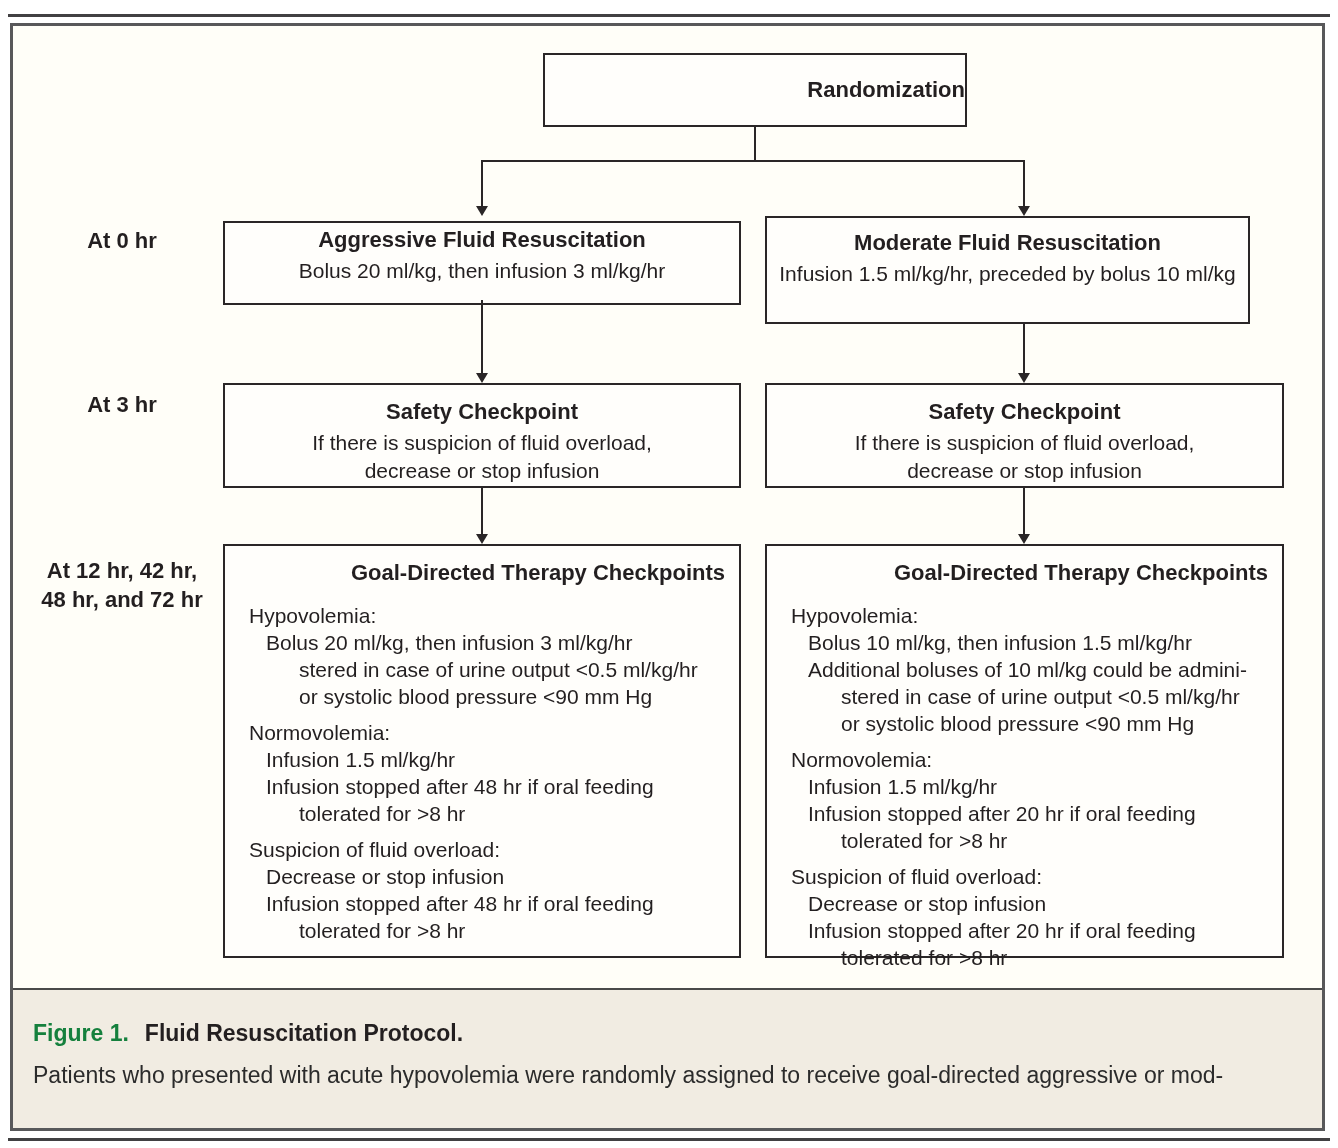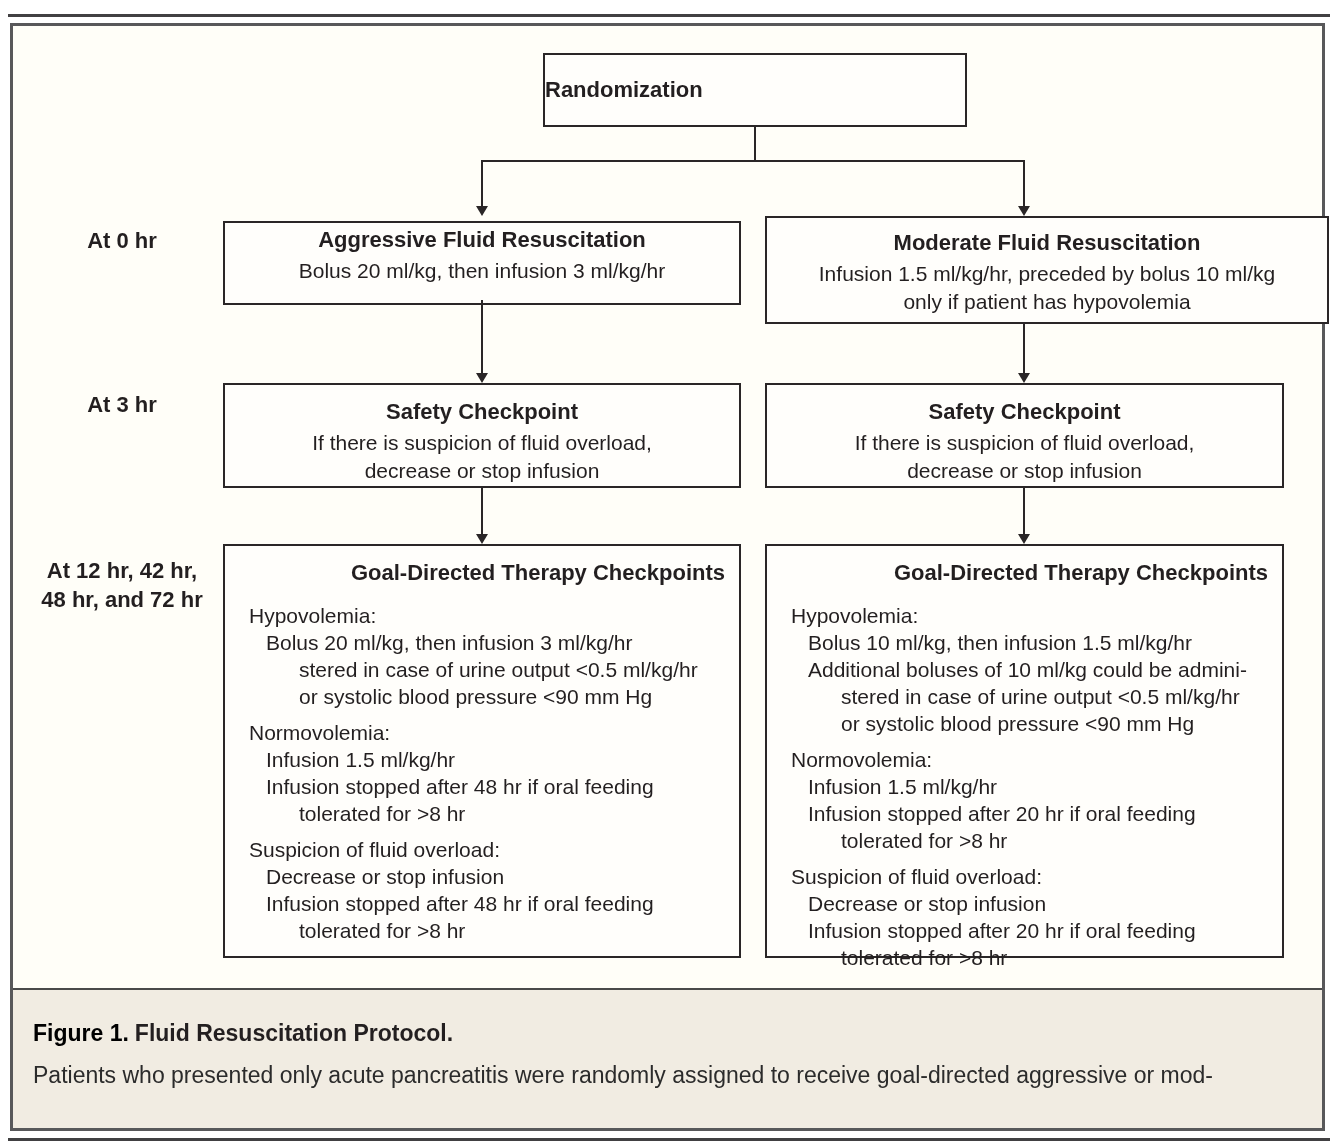--- a/index.html
+++ b/index.html
@@ -15,24 +15,24 @@
   .frame { position:absolute; left:10px; top:23px; width:1315px; height:1108px;
            border:3px solid #58585a; background:#fffef8; }
 
   .diagram { position:absolute; left:0; top:0; width:100%; height:962px; }
 
   
   .fbox { position:absolute; border:2px solid #2a2627; background:#fffefb; text-align:center; }
   .fbox-title { font-weight:bold; font-size:22px; line-height:26px; }
   .fbox-body  { font-size:21px; line-height:28px; }
 
-  .box-rand { left:530px; top:27px; width:424px; height:74px; display:flex; align-items:center; justify-content:flex-start; }
+  .box-rand { left:530px; top:27px; width:424px; height:74px; display:flex; align-items:center; justify-content:flex-end; }
 
   .box-r1l { left:210px; top:195px; width:518px; height:84px; padding-top:4px; }
-  .box-r1r { left:752px; top:190px; width:564px; height:108px; padding-top:12px; }
+  .box-r1r { left:752px; top:190px; width:485px; height:108px; padding-top:12px; }
   .box-r2l { left:210px; top:357px; width:518px; height:105px; padding-top:14px; }
   .box-r2r { left:752px; top:357px; width:519px; height:105px; padding-top:14px; }
   .box-r3l { left:210px; top:518px; width:518px; height:414px; padding:14px 14px 0 24px; text-align:left; }
   .box-r3r { left:752px; top:518px; width:519px; height:414px; padding:14px 14px 0 24px; text-align:left; }
   .fbox-title.center { display:block; text-align:right; margin-bottom:16px; }
   .box-r1l .fbox-title, .box-r1r .fbox-title, .box-r2l .fbox-title, .box-r2r .fbox-title { margin-bottom:4px; }
 
   .goal-lines { font-size:21px; line-height:27px; }
   .goal-lines .gline.ind1 { padding-left:17px; }
   .goal-lines .gline.ind2 { padding-left:50px; }
@@ -47,21 +47,21 @@
 
   
   .tlabel { position:absolute; left:19px; width:180px; text-align:center;
             font-weight:bold; font-size:22px; line-height:29px; }
   .tl-0 { top:200px;text-align:center; } .tl-1 { top:364px; } .tl-2 { top:530px; }
 
   
   .caption { position:absolute; left:0; top:962px; width:100%; height:140px;
              background:#f1ece2; border-top:2px solid #4a4a4a; padding:30px 24px 0 20px; }
   .cap-head { font-size:23px; font-weight:bold; }
-  .cap-fig { color:#000000; margin-right:6px; }
+  .cap-fig { color:#15803d; margin-right:16px; }
   .cap-body { margin-top:10px; font-size:23px; line-height:36px; color:#2b2b2b; }
 </style>
 </head>
 <body>
 
 <div class="page">
 
   <div class="rule rule-top"></div>
 
   <div class="frame">
@@ -94,21 +94,20 @@
       <div class="fbox box-r1l">
         <div class="fbox-title">Aggressive Fluid Resuscitation</div>
         <div class="fbox-body">
             <div class="bline">Bolus 20 ml/kg, then infusion 3 ml/kg/hr</div>
           </div>
       </div>
       <div class="fbox box-r1r">
         <div class="fbox-title">Moderate Fluid Resuscitation</div>
         <div class="fbox-body">
             <div class="bline">Infusion 1.5 ml/kg/hr, preceded by bolus 10 ml/kg</div>
-            <div class="bline">only if patient has hypovolemia</div>
           </div>
       </div>
 
       <div class="vline" style="left:468px; top:274px; height:73px;"></div>
       <div class="ahead" style="left:463px; top:347px;"></div>
       <div class="vline" style="left:1010px; top:298px; height:49px;"></div>
       <div class="ahead" style="left:1005px; top:347px;"></div>
 
       <div class="fbox box-r2l">
         <div class="fbox-title">Safety Checkpoint</div>
@@ -166,21 +165,21 @@
           </div>
       </div>
 
     </div>
 
     <div class="caption">
       <div class="cap-head">
         <span class="cap-fig">Figure 1.</span><span class="cap-title">Fluid Resuscitation Protocol.</span>
       </div>
       <div class="cap-body">
-          <div class="cap-line">Patients who presented only acute pancreatitis were randomly assigned to receive goal-directed aggressive or mod-</div>
+          <div class="cap-line">Patients who presented with acute hypovolemia were randomly assigned to receive goal-directed aggressive or mod-</div>
         </div>
     </div>
 
   </div>
 
   <div class="rule rule-bottom"></div>
 
 </div>
 
 </body></html>

